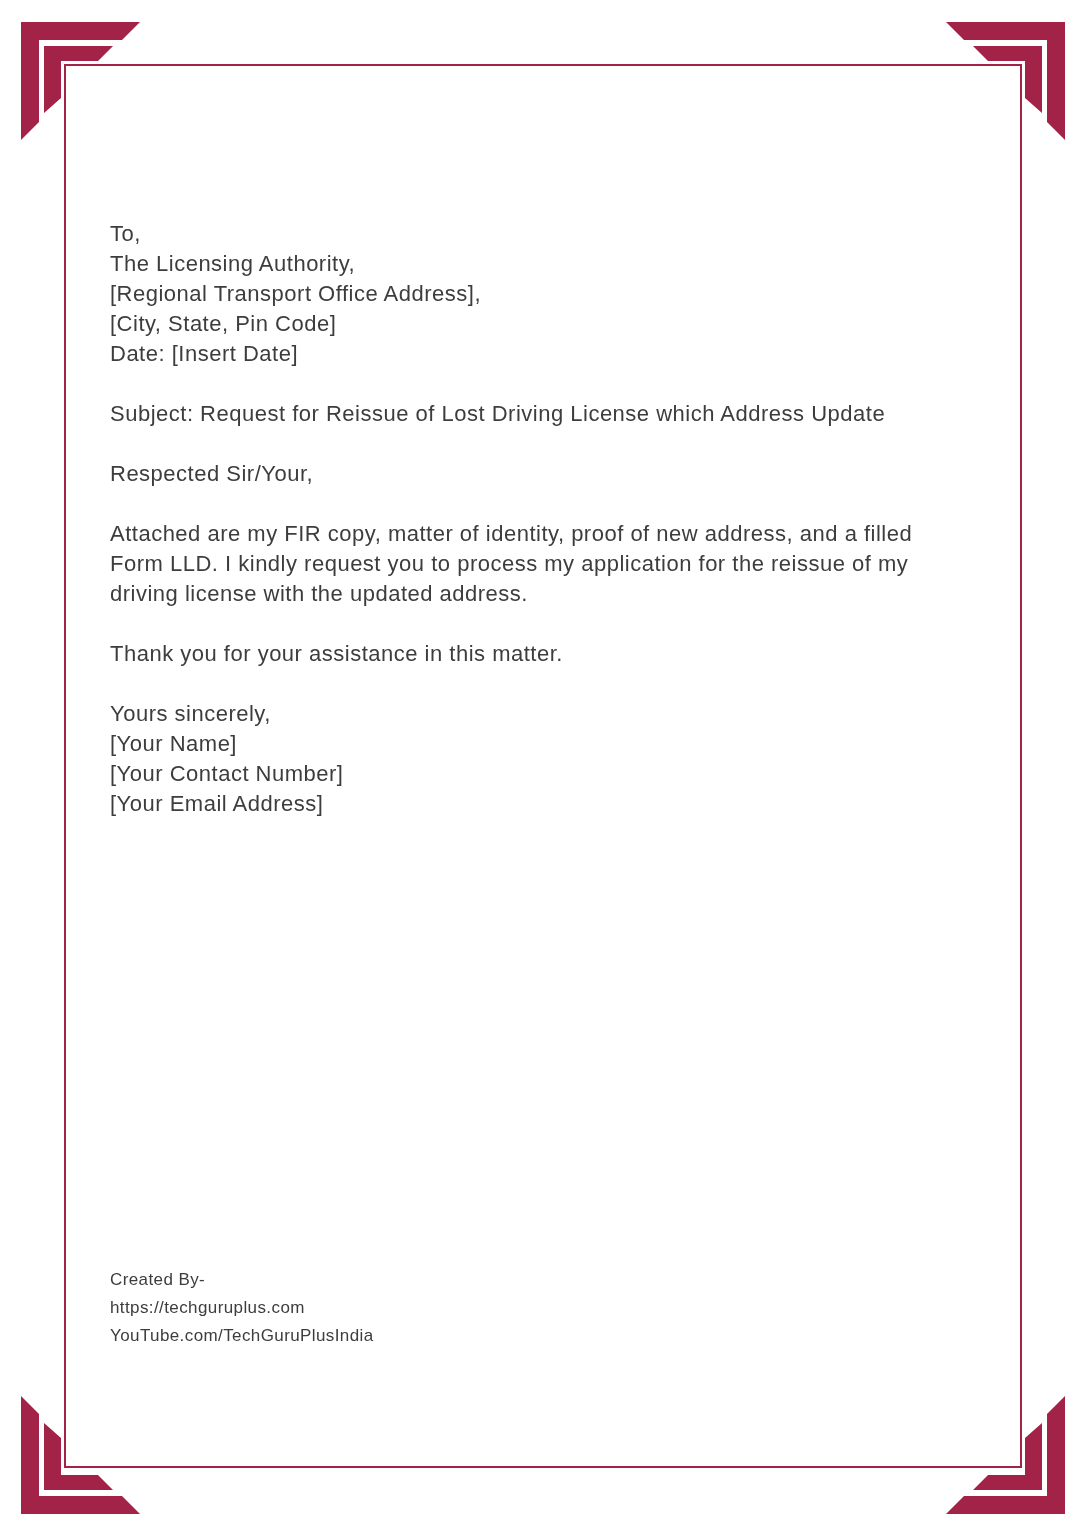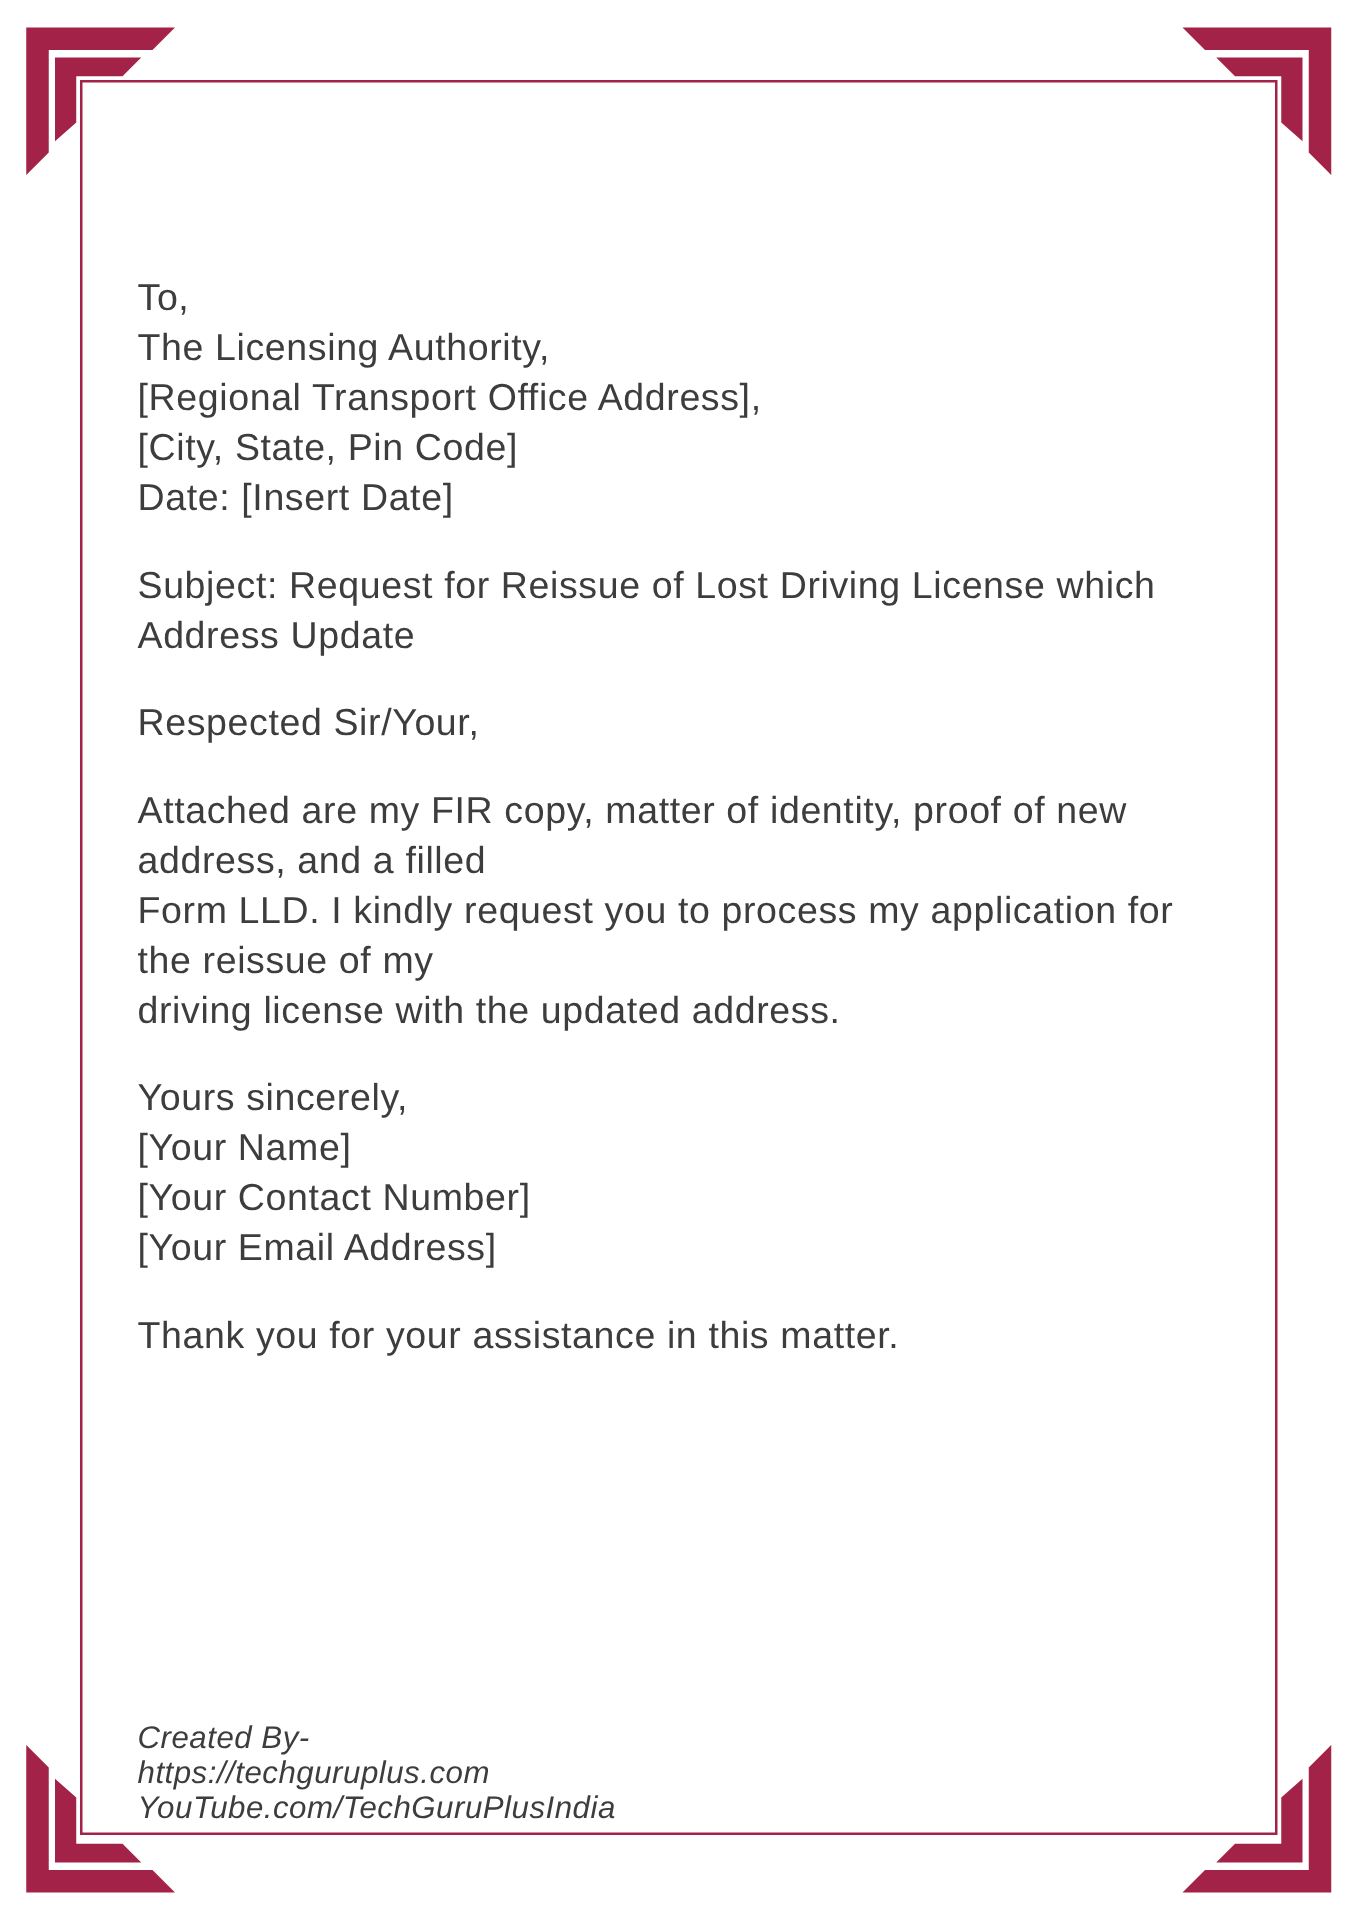--- a/index.html
+++ b/index.html
@@ -22,37 +22,36 @@
     width:150px;height:150px;
     color:var(--accent,#a22347);
   }
   .corner.tl{left:0;top:0;}
   .corner.tr{right:0;top:0;transform:scaleX(-1);}
   .corner.bl{left:0;bottom:0;transform:scaleY(-1);}
   .corner.br{right:0;bottom:0;transform:scale(-1,-1);}
   .letter{
     position:absolute;
     left:110px;right:105px;top:219px;
-    font-size:30px;
-    line-height:40px;
+    font-size:22px;
+    line-height:30px;
     letter-spacing:0.5px;
   }
   .block{
     white-space:pre-line;
     margin:30px 0 0 0;
   }
   .block:first-child{margin-top:0;}
   .credit{
     position:absolute;
-    left:110px;top:1376px;
-    font-size:25px;
+    left:110px;top:1266px;
+    font-size:17px;
     line-height:28px;
     letter-spacing:0.4px;
     white-space:pre-line;
-    font-style:italic;
   }
 </style>
 </head>
 <body>
 
 <svg width="0" height="0" style="position:absolute" aria-hidden="true">
   <defs>
     <g id="corner-ornament">
       <polygon points="21,22 140,22 122,40 39,40 39,122 21,140" fill="currentColor"></polygon>
       <polygon points="44,46 113,46 98,61 61,61 61,98 44,113" fill="currentColor"></polygon>
@@ -81,24 +80,24 @@
     <div class="block">To,
 The Licensing Authority,
 [Regional Transport Office Address],
 [City, State, Pin Code]
 Date: [Insert Date]</div>
     <div class="block">Subject: Request for Reissue of Lost Driving License which Address Update</div>
     <div class="block">Respected Sir/Your,</div>
     <div class="block">Attached are my FIR copy, matter of identity, proof of new address, and a filled
 Form LLD. I kindly request you to process my application for the reissue of my
 driving license with the updated address.</div>
+    <div class="block">Thank you for your assistance in this matter.</div>
     <div class="block">Yours sincerely,
 [Your Name]
 [Your Contact Number]
 [Your Email Address]</div>
-    <div class="block">Thank you for your assistance in this matter.</div>
   </main>
 
   <footer class="credit">Created By-
 https://techguruplus.com
 YouTube.com/TechGuruPlusIndia</footer>
 
 </div>
 
 </body></html>

